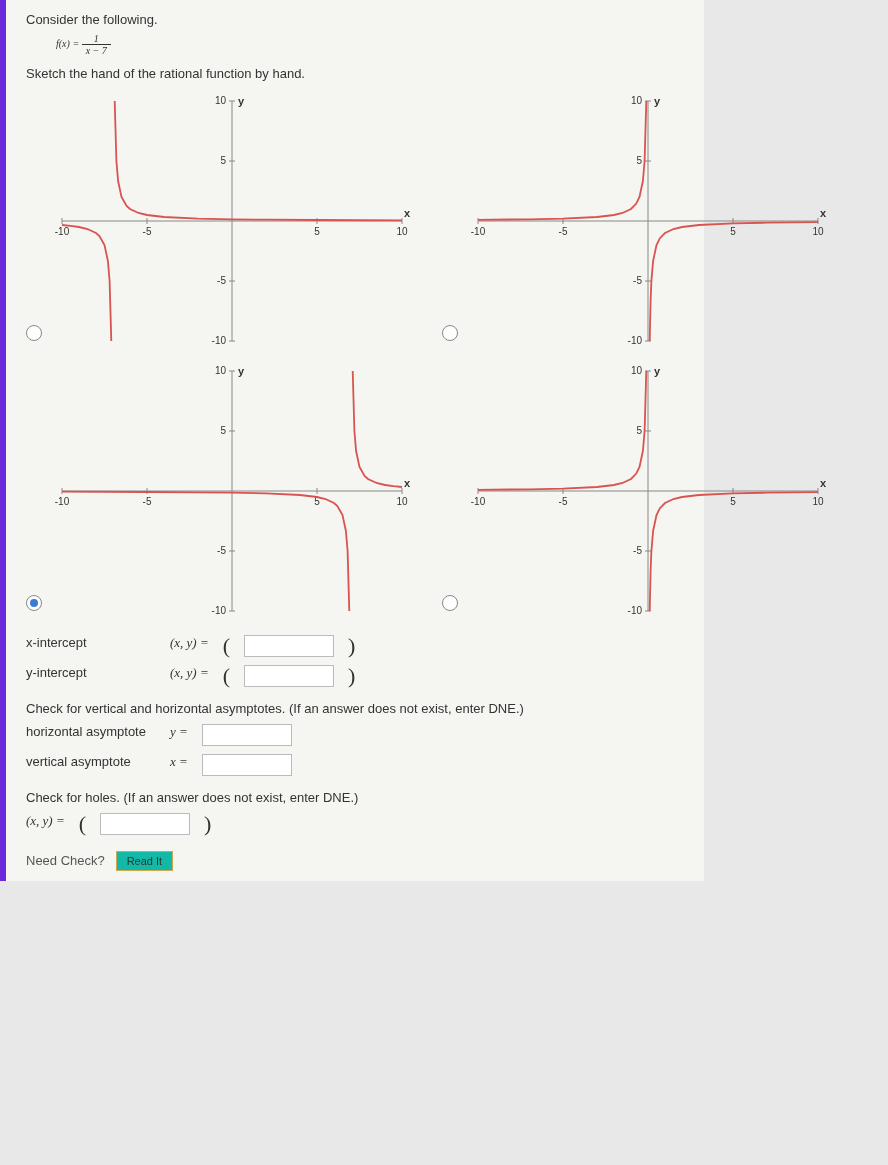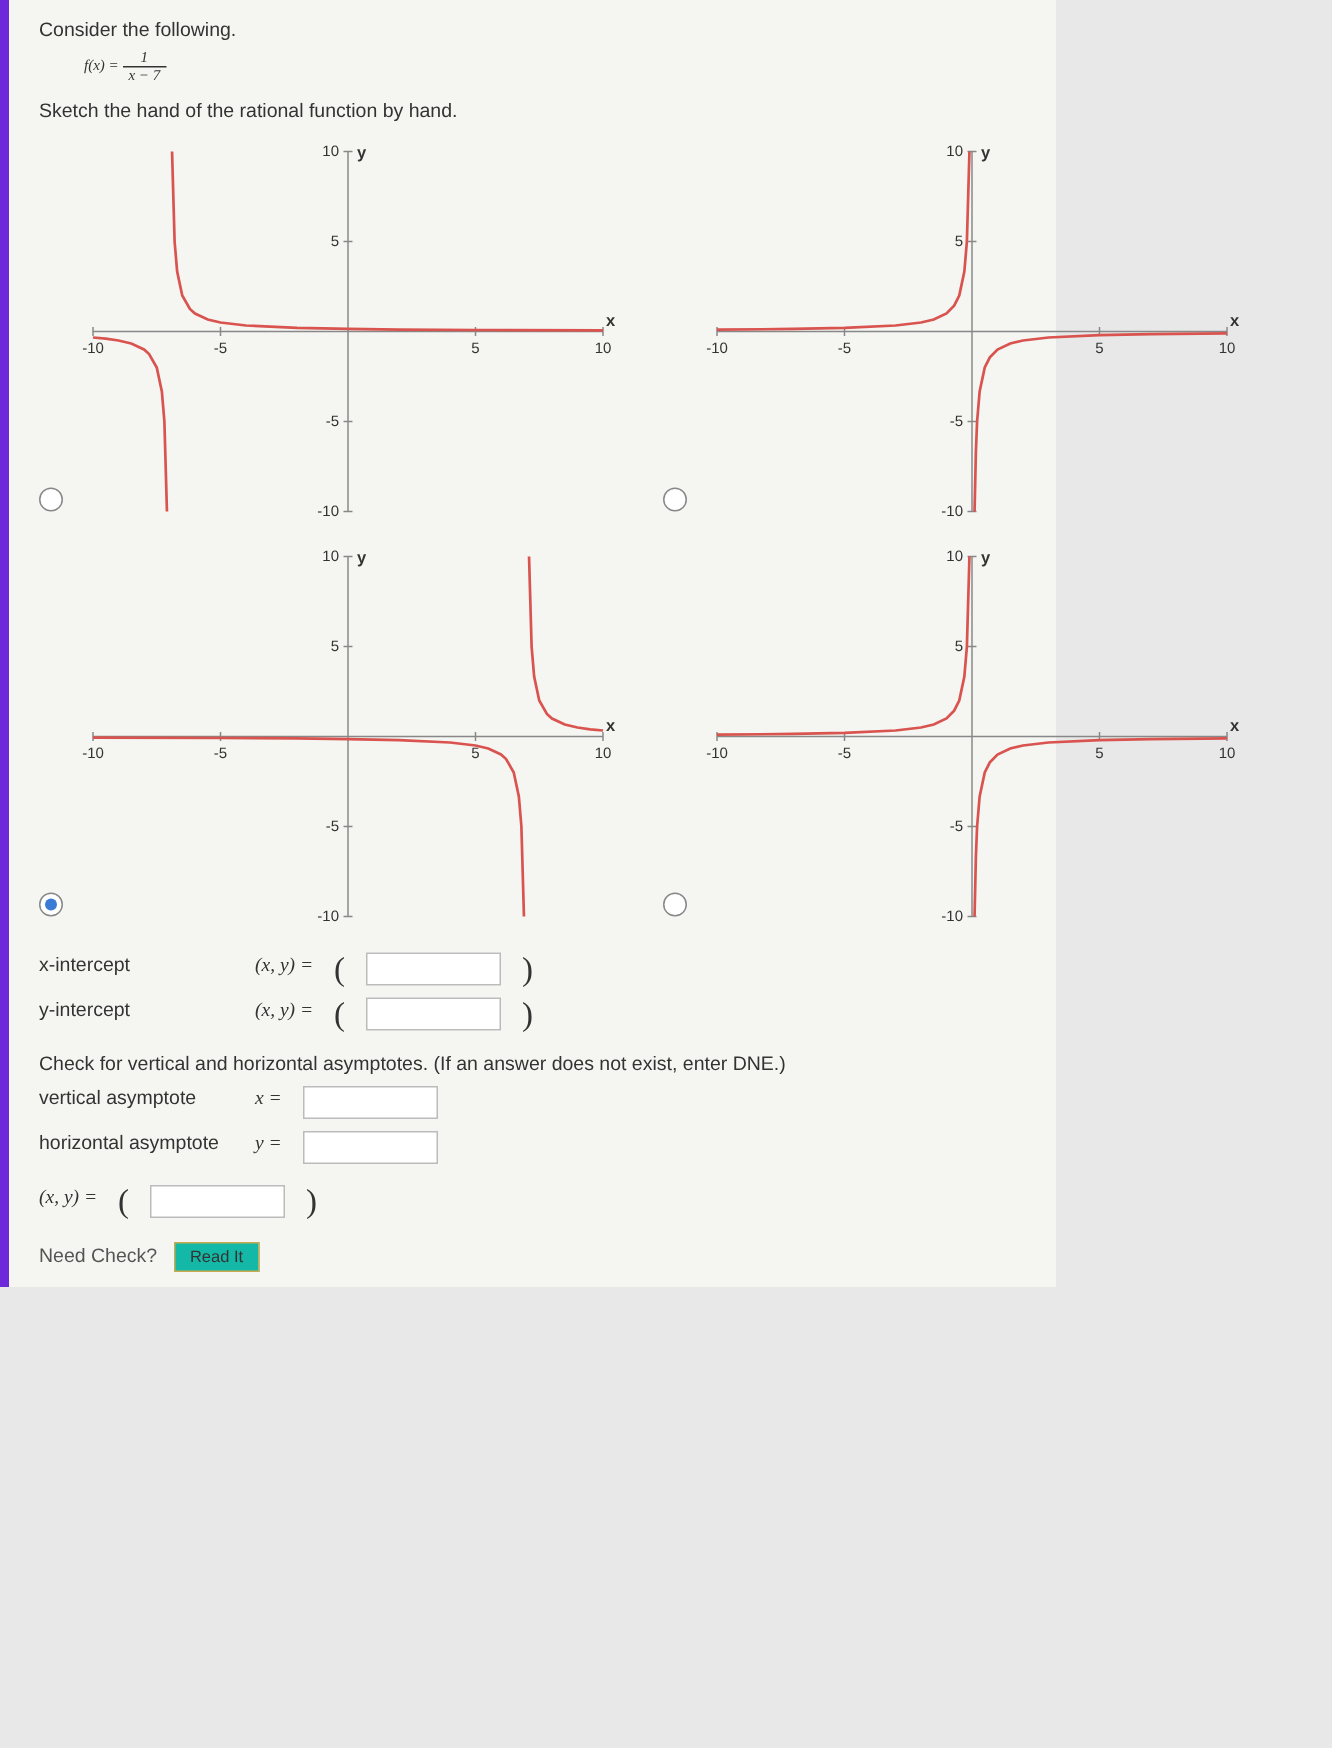--- a/index.html
+++ b/index.html
@@ -208,32 +208,33 @@
       <span class="eq">(x, y) =</span>
       <span class="paren">(</span>
       <input class="ans" type="text" style="">
       <span class="paren">)</span>
     </div>
   </div>
 
   <div class="section">
     <div>Check for vertical and horizontal asymptotes. (If an answer does not exist, enter DNE.)</div>
     <div class="row">
+      <span class="lbl">horizontal asymptote</span>
+      <span class="eq">y =</span>
+      <input class="ans" type="text" style="">
+    </div>
+    <div class="row">
       <span class="lbl">vertical asymptote</span>
       <span class="eq">x =</span>
       <input class="ans" type="text" style="">
     </div>
-    <div class="row">
-      <span class="lbl">horizontal asymptote</span>
-      <span class="eq">y =</span>
-      <input class="ans" type="text" style="">
-    </div>
   </div>
 
   <div class="section">
+    <div>Check for holes. (If an answer does not exist, enter DNE.)</div>
     <div class="row">
       <span class="eq">(x, y) =</span>
       <span class="paren">(</span>
       <input class="ans" type="text" style="">
       <span class="paren">)</span>
     </div>
   </div>
 
   <div class="help">
     <span>Need Check?</span>

